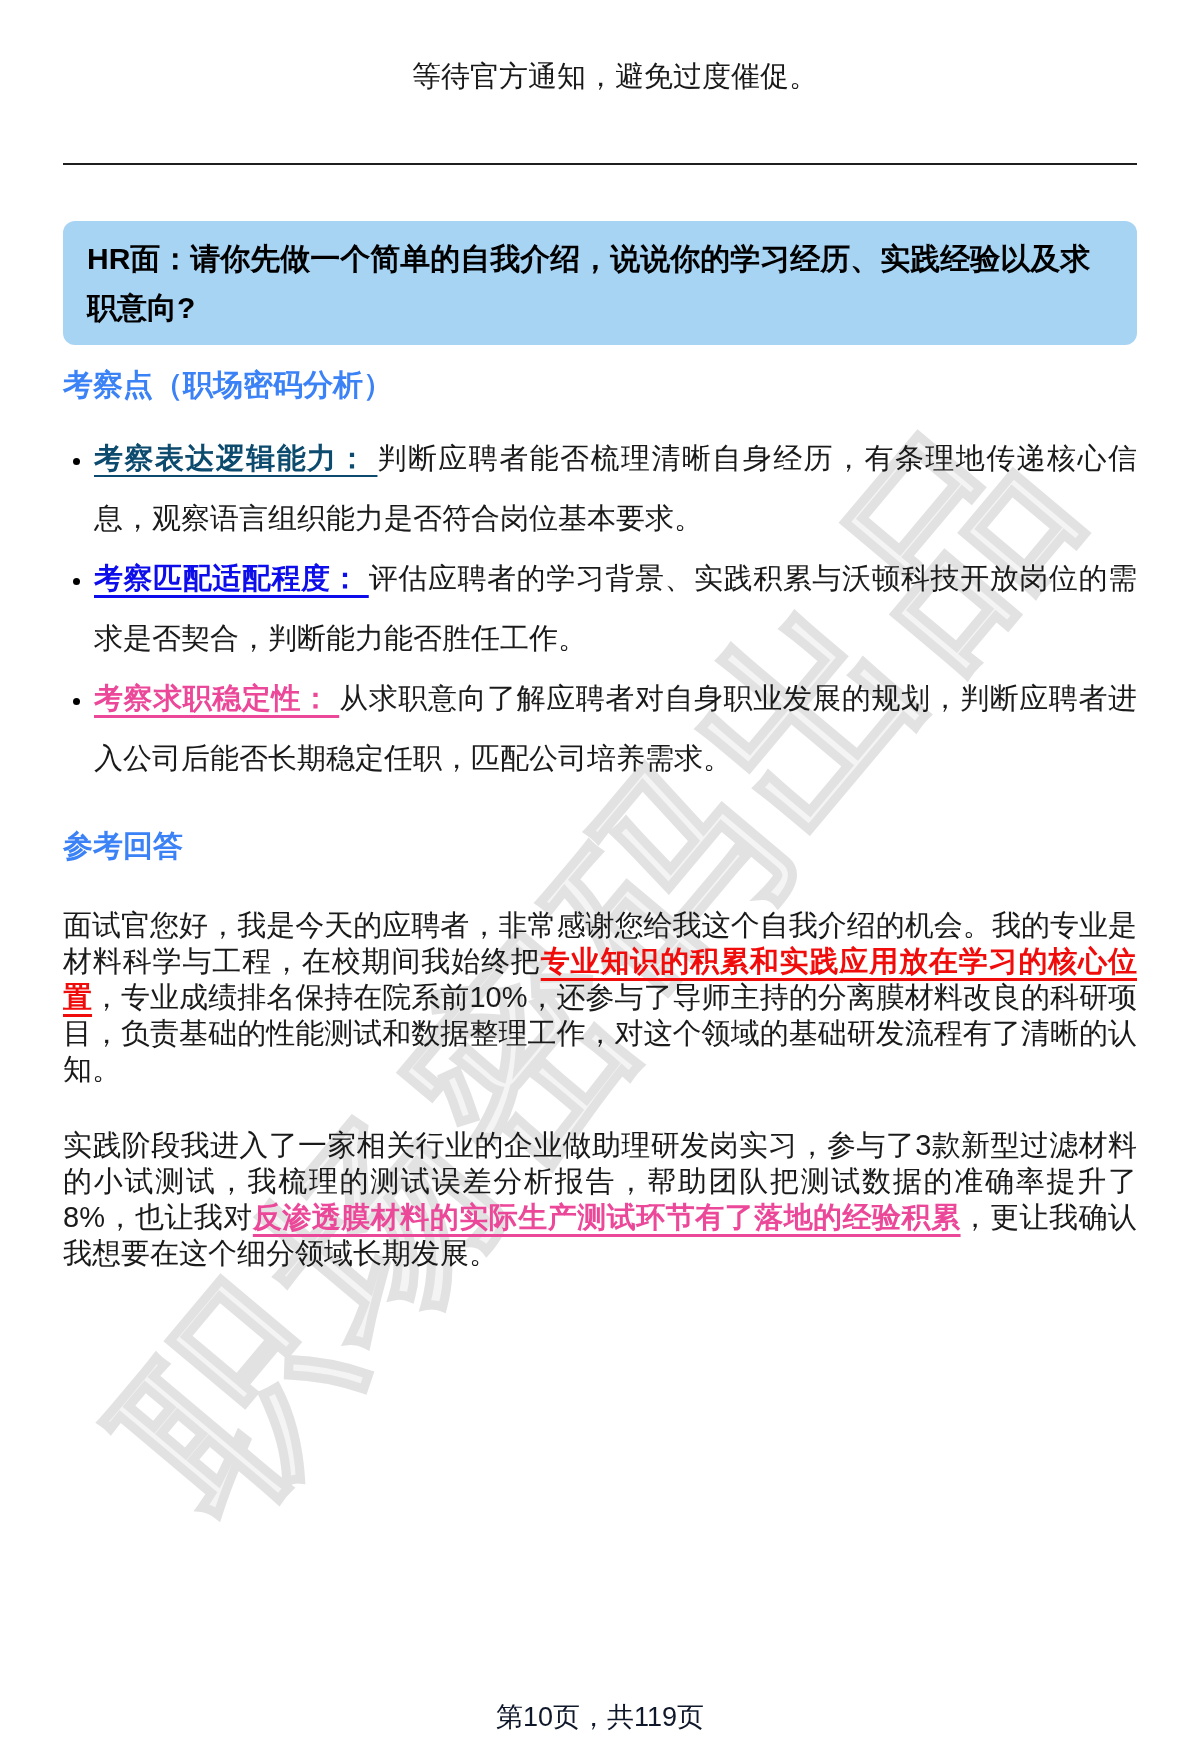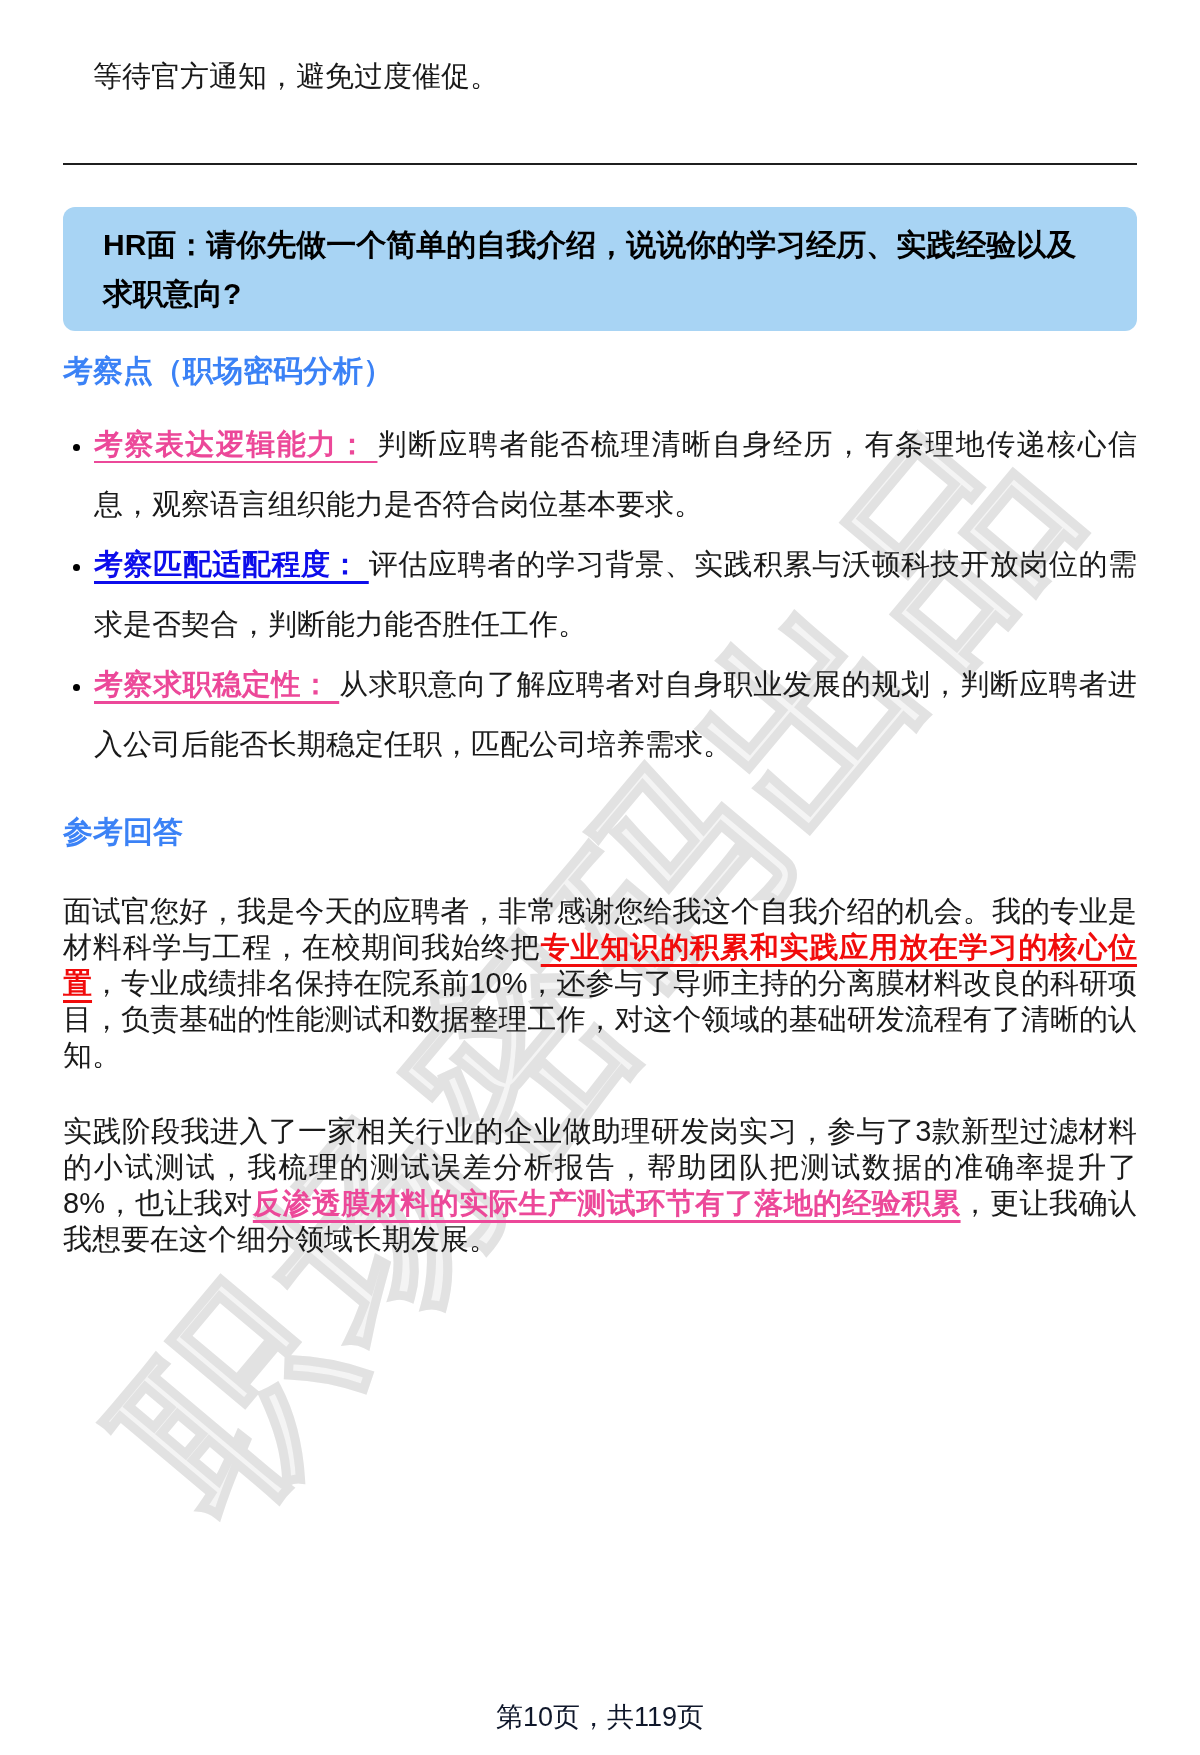--- a/index.html
+++ b/index.html
@@ -30,30 +30,31 @@
   .page {
     position: relative;
     z-index: 1;
     height: 100%;
     padding: 46px 63px 0 63px;
   }
   .cont-line {
     font-size: 29px;
     line-height: 60px;
     margin-left: 30px;
+    text-align: center;
   }
   .divider {
     border: none;
     border-top: 2px solid #1f1f1f;
     margin-top: 57px;
   }
   .question-box {
-    margin-top: 42px;
+    margin-top: 56px;
     border-radius: 12px;
-    padding: 13px 40px;
+    padding: 13px 24px;
     font-size: 30px;
     font-weight: bold;
     line-height: 49px;
     color: #000000;
   }
   h2.sec-heading {
     font-size: 30px;
     color: #3b82f6;
     margin-top: 20px;
     font-weight: bold;
@@ -113,21 +114,21 @@
   <hr class="divider">
 
   <div class="question-box" style="background-color: rgb(168, 212, 244);">
     <span>HR面：请你先做一个简单的自我介绍，说说你的学习经历、实践经验以及求职意向?</span>
   </div>
 
   <h2 class="sec-heading">考察点（职场密码分析）</h2>
 
   <ul class="bullets">
     <li>
-      <span class="lead" style="color: #ec4899; text-decoration: underline;">考察表达逻辑能力：&nbsp;</span><span>判断应聘者能否梳理清晰自身经历，有条理地传递核心信息，观察语言组织能力是否符合岗位基本要求。</span>
+      <span class="lead" style="color: #0c4a6e; text-decoration: underline;">考察表达逻辑能力：&nbsp;</span><span>判断应聘者能否梳理清晰自身经历，有条理地传递核心信息，观察语言组织能力是否符合岗位基本要求。</span>
     </li>
     <li>
       <span class="lead" style="color: rgb(13, 13, 235);">考察匹配适配程度：&nbsp;</span><span>评估应聘者的学习背景、实践积累与沃顿科技开放岗位的需求是否契合，判断能力能否胜任工作。</span>
     </li>
     <li>
       <span class="lead" style="color: #ec4899;">考察求职稳定性：&nbsp;</span><span>从求职意向了解应聘者对自身职业发展的规划，判断应聘者进入公司后能否长期稳定任职，匹配公司培养需求。</span>
     </li>
   </ul>
 
   <h2 class="sec-heading answer-heading">参考回答</h2>

